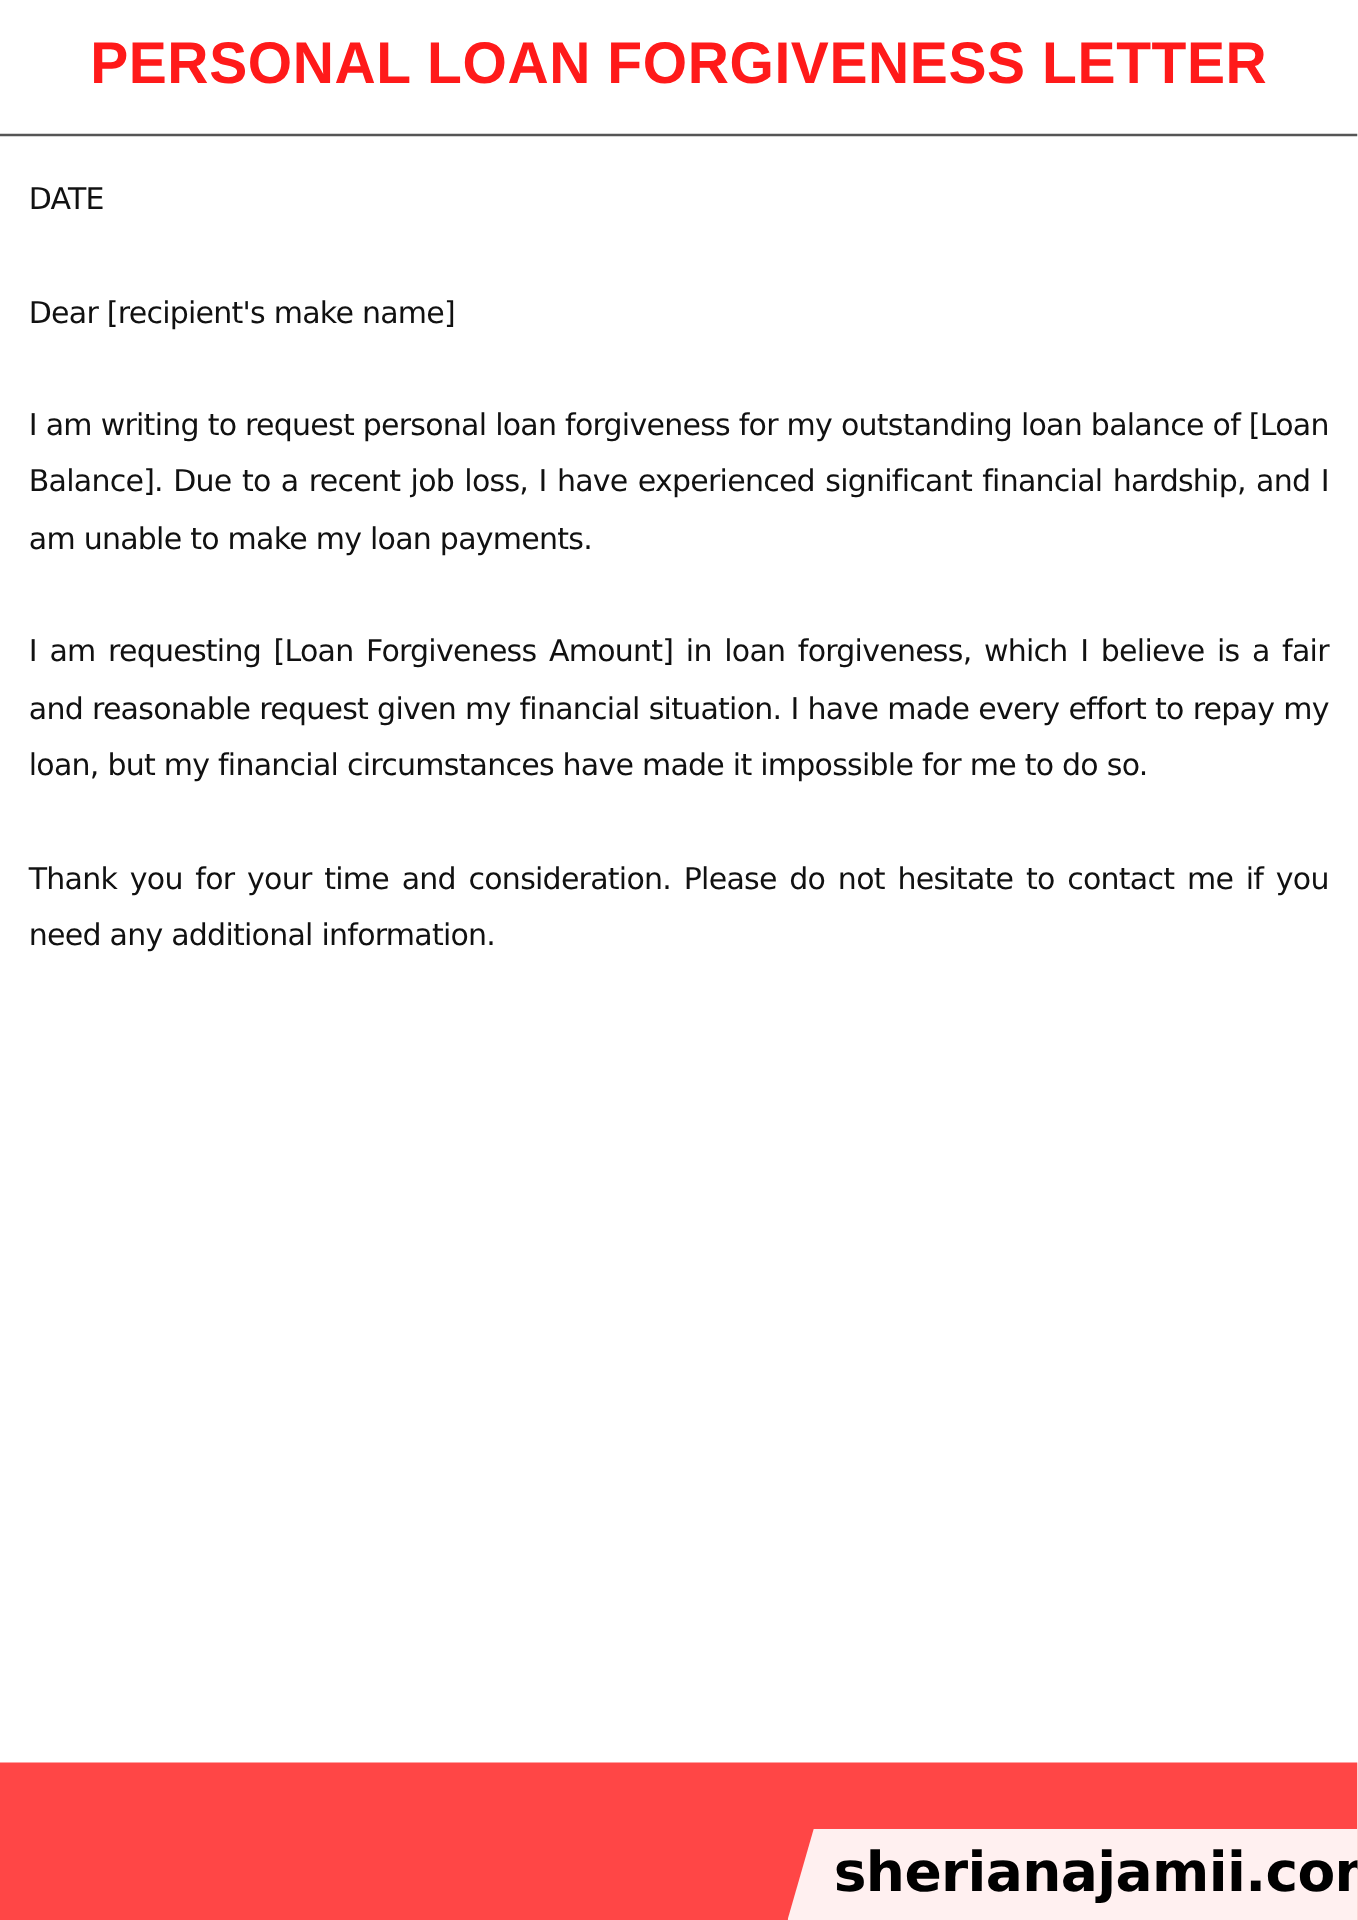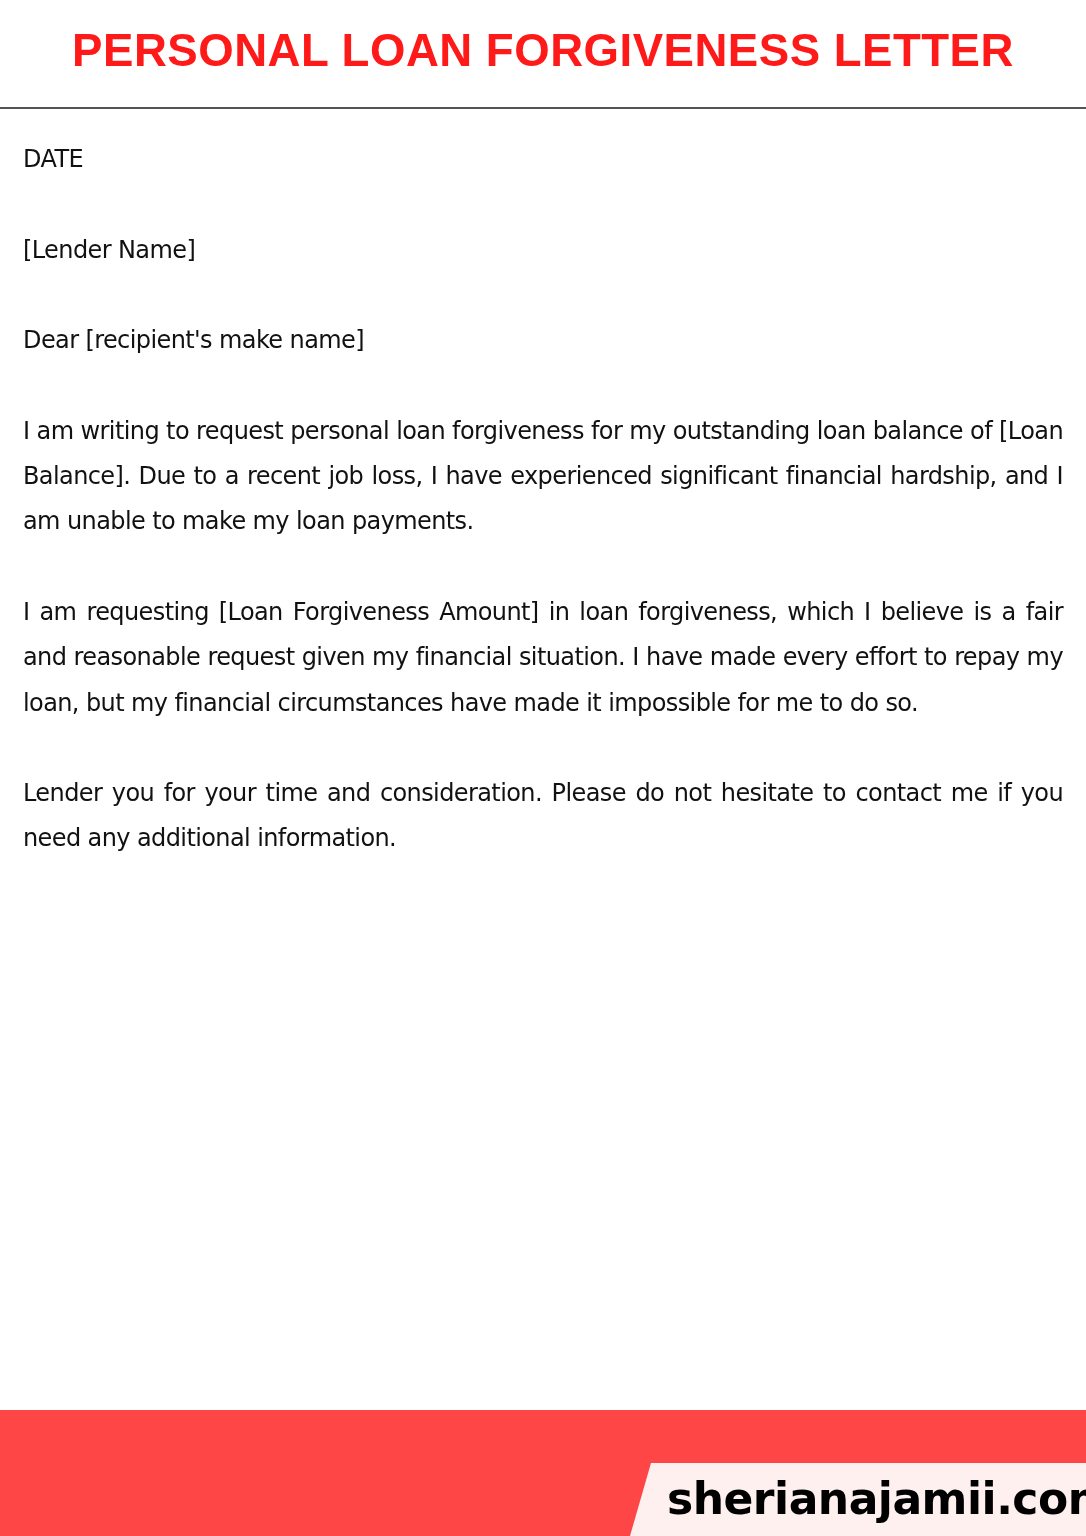--- a/index.html
+++ b/index.html
@@ -41,23 +41,22 @@
 </style>
 </head>
 <body>
 
 <div class="title">PERSONAL LOAN FORGIVENESS LETTER</div>
 <div class="rule"></div>
 
 <div class="letter">
   <p>DATE</p>
   <p class="tight">
-    <span class="line">[Lender Name]</span>
   </p>
   <p style="margin-top:45.3px">Dear [recipient's make name]</p>
   <p>I am writing to request personal loan forgiveness for my outstanding loan balance of [Loan Balance]. Due to a recent job loss, I have experienced significant financial hardship, and I am unable to make my loan payments.</p>
   <p>I am requesting [Loan Forgiveness Amount] in loan forgiveness, which I believe is a fair and reasonable request given my financial situation. I have made every effort to repay my loan, but my financial circumstances have made it impossible for me to do so.</p>
-  <p>Lender you for your time and consideration. Please do not hesitate to contact me if you need any additional information.</p>
+  <p>Thank you for your time and consideration. Please do not hesitate to contact me if you need any additional information.</p>
 </div>
 
 <div class="footer-band"></div>
 <div class="footer-tab"></div>
 <div class="site">sherianajamii.com</div>
 
 </body></html>

